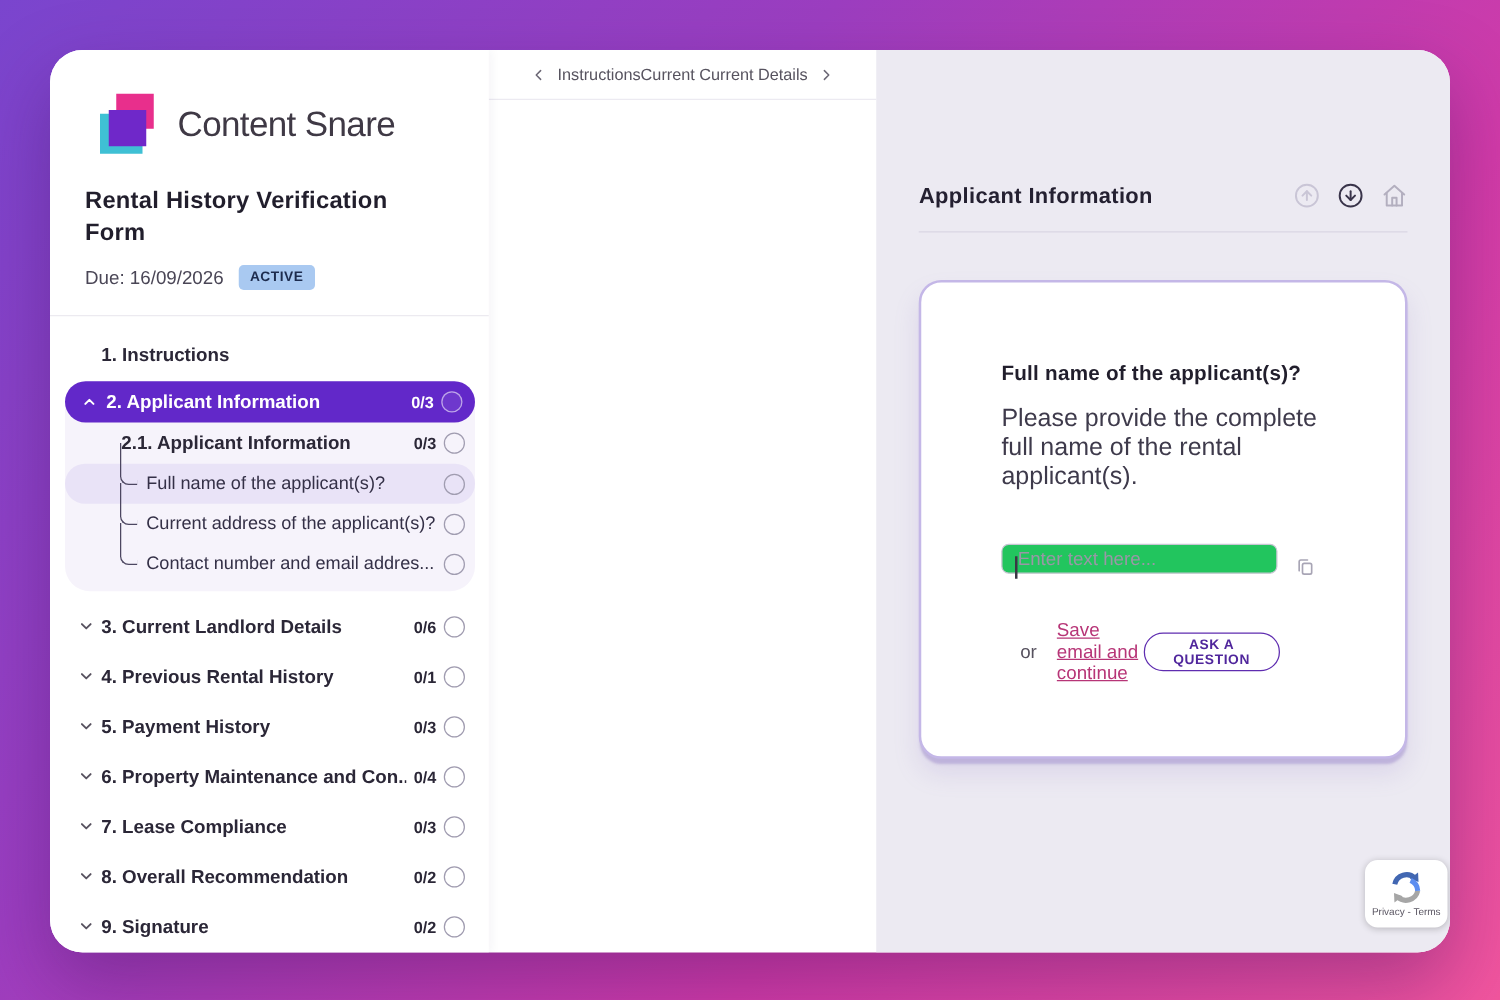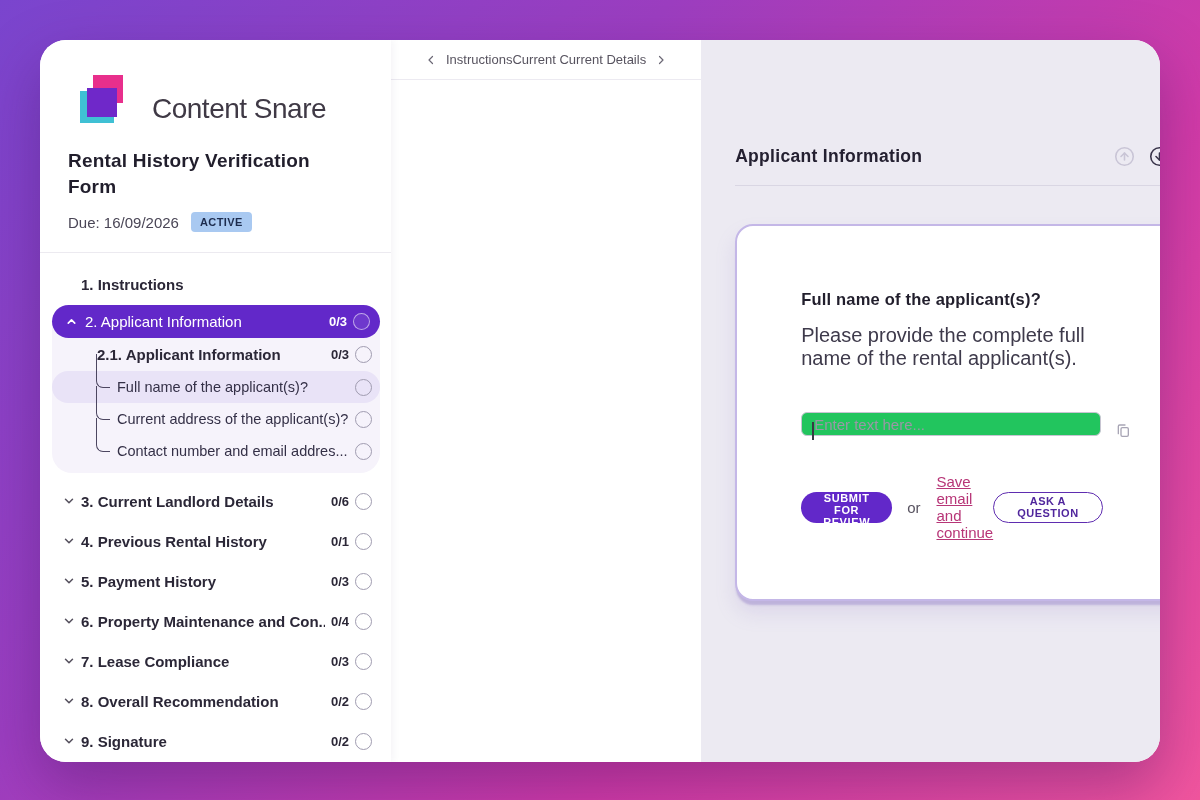--- a/index.html
+++ b/index.html
@@ -12,21 +12,21 @@
   .window {
     position:absolute; left:40px; top:40px; width:1120px; height:722px;
     border-radius:26px; overflow:hidden; display:flex;
     box-shadow:0 24px 60px rgba(55,15,90,.35);
     background:#fff;
   }
   
   .sidebar { width:351px; min-width:351px; background:#fff; position:relative; z-index:2;
              box-shadow:2px 0 8px rgba(40,20,80,.05); }
   .sb-header { padding:35px 28px 20px 28px; border-bottom:1px solid #ECEAF0; }
-  .logo-row { display:flex; align-items:flex-end; margin-left:12px;gap:10px; }
+  .logo-row { display:flex; align-items:center; margin-left:12px; }
   .logo-mark { position:relative; width:52px; height:50px; }
   .sq { position:absolute; display:block; }
   .sq-teal   { left:0; top:16px; width:34px; height:32px; background:#3FC0D4; }
   .sq-pink   { left:13px; top:0; width:30px; height:28px; background:#E82F8C; }
   .sq-purple { left:7px; top:13px; width:30px; height:29px; background:#6F28C9; }
   .logo-text { font-size:28px; font-weight:500; color:#3F3945; letter-spacing:-0.5px; margin-left:10px; white-space:nowrap; }
   .form-title { font-size:19px; font-weight:700; color:#211E2C; line-height:1.35; margin-top:23px; letter-spacing:.2px; }
   .due-row { display:flex; align-items:center; margin-top:13px;text-align:right; }
   .due { font-size:15px; color:#4A4656; }
   .badge { margin-left:12px; background:#A9C9F1; color:#1D2C4E; font-size:11px; font-weight:700;
@@ -36,21 +36,21 @@
   .nav-item .chev { width:14px; height:14px; color:#57525F; margin-right:5px; flex:none; }
   .nav-item .lbl { font-size:15px; font-weight:700; color:#2B2737; white-space:nowrap; overflow:hidden; }
   .nav-item.plain { height:34px; padding-left:41px; margin-bottom:4px; }
   .count { margin-left:auto; font-size:13px; font-weight:700; color:#2B2737; padding-left:6px; }
   .ring { width:17px; height:17px; border-radius:50%; border:1.6px solid #A09CB0; margin-left:6px; flex:none; background:transparent; }
   
   .section-block { background:#F6F3FB; border-radius:20px; margin:2px 11px 8px 12px; padding-bottom:6px; }
   .nav-pill { display:flex; align-items:center; height:33px; background:#6228C9; border-radius:18px;
               padding:0 10px 0 13px; cursor:pointer; }
   .nav-pill .chev { width:13px; height:13px; color:#fff; margin-right:7px; flex:none; }
-  .nav-pill .lbl { font-size:15px; font-weight:400; color:#fff; }
+  .nav-pill .lbl { font-size:15px; font-weight:700; color:#fff; }
   .nav-pill .count { color:#fff; }
   .nav-pill .ring { border-color:rgba(255,255,255,.55); background:rgba(255,255,255,.08); }
   .nav-sub { display:flex; align-items:center; height:33px; padding:0 8px 0 45px; cursor:pointer; }
   .nav-sub .lbl { font-size:15px; font-weight:700; color:#2B2737; }
   .q-row { position:relative; display:flex; align-items:center; height:32px; padding:0 8px 0 65px; cursor:pointer; }
   .q-row::before { content:''; position:absolute; left:44px; top:-17px; width:13px; height:33px;
                    border-left:1.6px solid #4C4660; border-bottom:1.6px solid #4C4660;
                    border-bottom-left-radius:7px; }
   .q-row:first-of-type::before { top:-8px; height:24px; }
   .q-row .lbl { font-size:14.5px; font-weight:400; color:#343047; white-space:nowrap; overflow:hidden; }
@@ -257,21 +257,20 @@
         <p class="q-desc">Please provide the complete full name of the rental applicant(s).</p>
         <div class="input-wrap">
           <input class="text-input" type="text" placeholder="Enter text here..." style="">
           <span class="input-caret"></span>
           <svg class="copy-icon" viewBox="0 0 24 24" fill="none" stroke="currentColor" stroke-width="2" stroke-linecap="round" stroke-linejoin="round">
               <rect x="9" y="7" width="11" height="13" rx="2"></rect>
               <path d="M5 16 V5 a2 2 0 0 1 2-2 h8"></path>
             </svg>
         </div>
         <div class="actions">
-          <button class="btn-primary">SUBMIT FOR REVIEW</button>
           <span class="or">or</span>
           <a class="link">Save email and continue</a>
           <button class="btn-outline">ASK A QUESTION</button>
         </div>
       </div>
 
       <div class="recaptcha">
         <svg viewBox="0 0 32 32" fill="none">
           <path d="M5.5 13 A11 11 0 0 1 24 7.5" stroke="#4267B2" stroke-width="4.6"></path>
           <polygon points="26.8,2.2 27.2,11 19.2,8" fill="#4267B2"></polygon>

